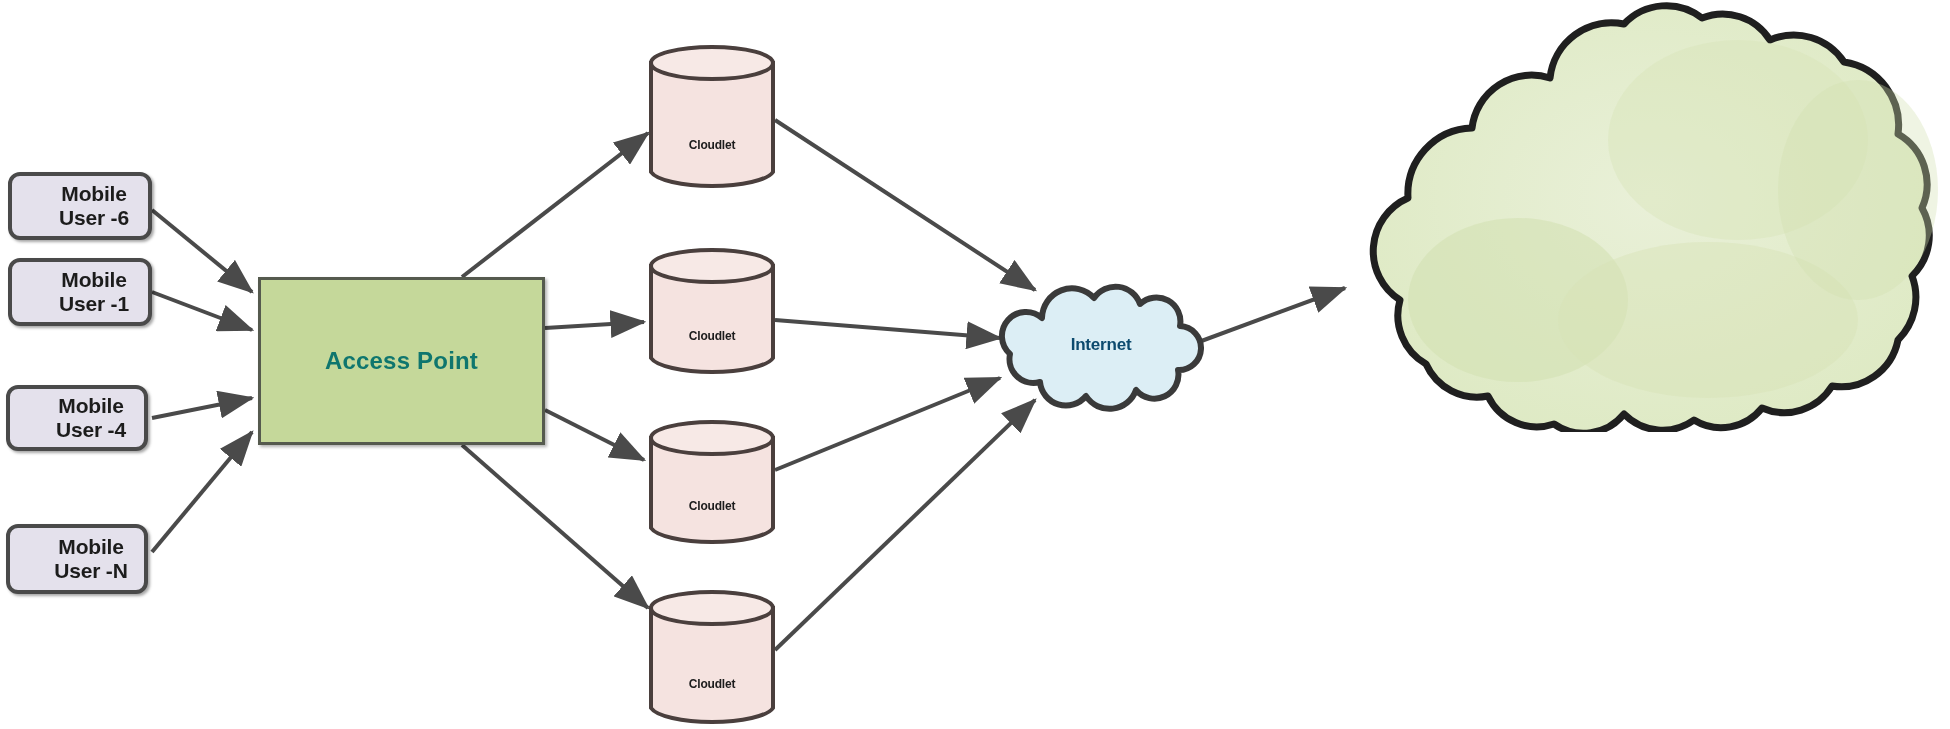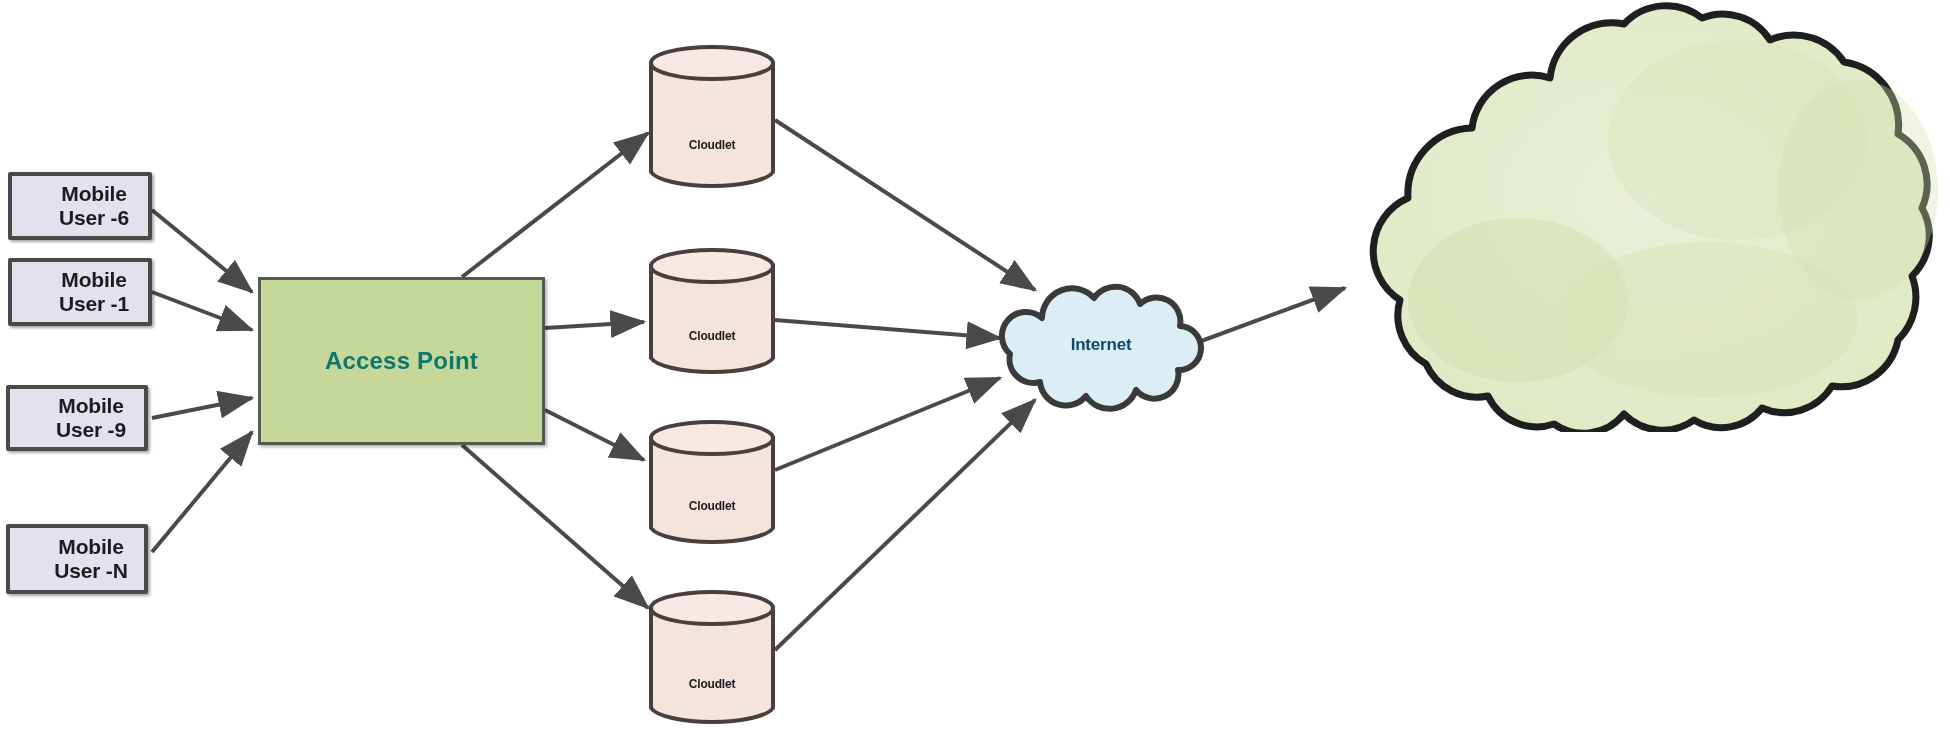--- a/index.html
+++ b/index.html
@@ -21,21 +21,21 @@
     top: 0;
     width: 1950px;
     height: 729px;
   }
   
   .user-box {
     position: absolute;
     box-sizing: border-box;
     background: #e4e1ec;
     border: 4px solid #4a4a4a;
-    border-radius: 2px;
+    border-radius: 12px;
     display: flex;
     flex-direction: column;
     align-items: center;
     justify-content: center;
     box-shadow: 2px 2px 3px rgba(0,0,0,0.35);
     z-index: 5;
     padding-left: 28px;
   }
   .user-box .line {
     font-size: 21px;
@@ -185,21 +185,21 @@
     <span class="line">User -6</span>
   </div>
 
   <div class="user-box" style="left:8px;  top:258px; width:144px; height:68px;">
     <span class="line">Mobile</span>
     <span class="line">User -1</span>
   </div>
 
   <div class="user-box" style="left:6px;  top:385px; width:142px; height:66px;">
     <span class="line">Mobile</span>
-    <span class="line">User -9</span>
+    <span class="line">User -4</span>
   </div>
 
   <div class="user-box" style="left:6px;  top:524px; width:142px; height:70px;">
     <span class="line">Mobile</span>
     <span class="line">User -N</span>
   </div>
 
   <div id="access-point">
     <span class="ap-label">Access Point</span>
   </div>

